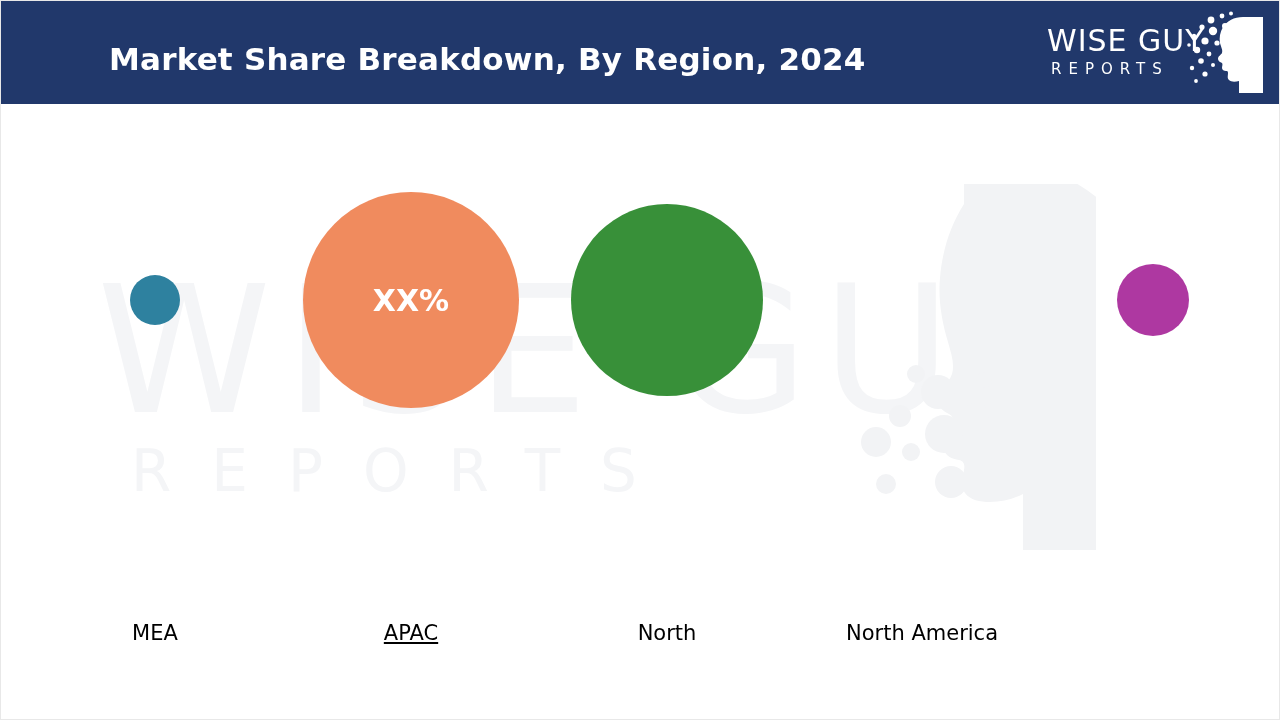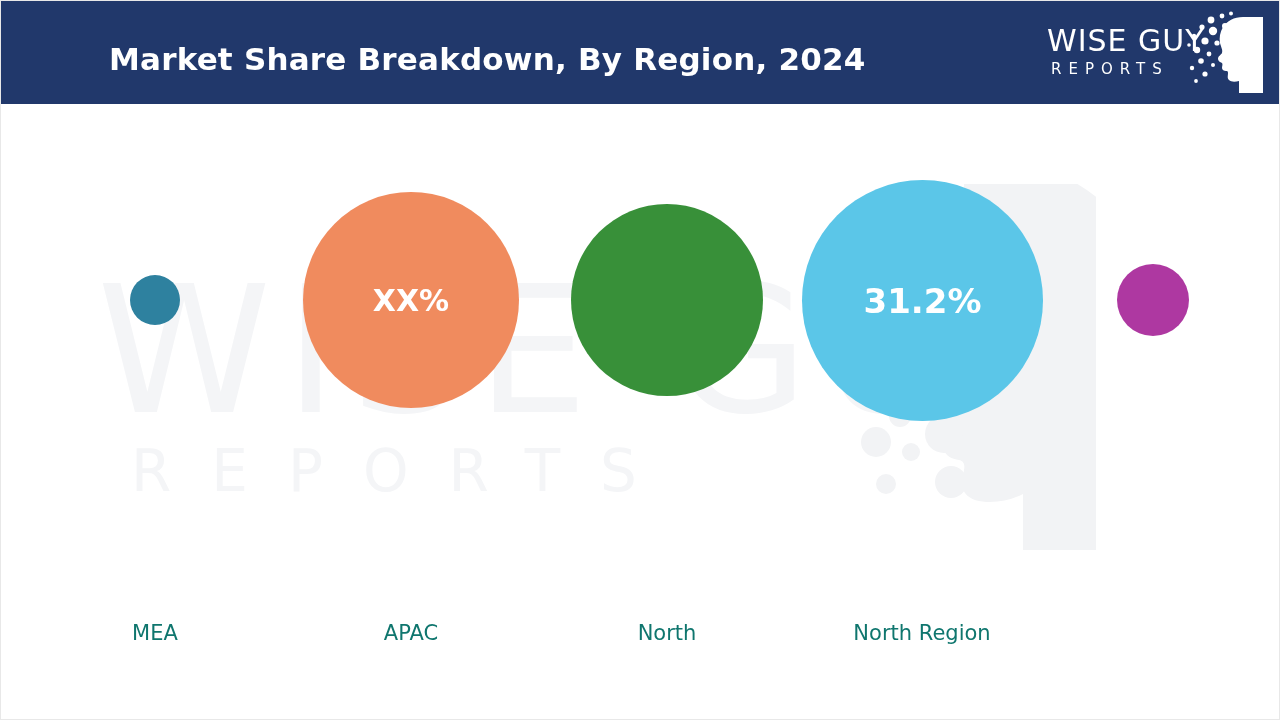--- a/index.html
+++ b/index.html
@@ -97,21 +97,21 @@
   #axis-labels {
     position: absolute; left: 0; top: 620px;
     width: 1280px; height: 40px;
   }
   .axis-label {
     position: absolute;
     top: 0;
     transform: translateX(-50%);
     font-family: "DejaVu Sans", sans-serif;
     font-size: 21px; font-weight: 400;
-    color: #0f766e;
+    color: #000000;
     white-space: nowrap;
   }
 </style>
 </head>
 <body>
 
 <div id="page">
 
   <div id="header">
     <div id="header-title">Market Share Breakdown, By Region, 2024</div>
@@ -168,30 +168,27 @@
     </div>
 
     <div class="bubble" style="left:302px; top:88px; width:216px; height:216px; background:#f08b5e;">
       <span class="bubble-label" style="font-size:30px;">XX%</span>
     </div>
 
     <div class="bubble" style="left:570px; top:100px; width:192px; height:192px; background:#389039;">
       <span class="bubble-label" style="font-size:30px;"></span>
     </div>
 
-    <div class="bubble" style="left:801px; top:76px; width:241px; height:241px; background:#5bc6e8;">
-      <span class="bubble-label" style="font-size:34px;">31.2%</span>
-    </div>
 
     <div class="bubble" style="left:1116px; top:160px; width:72px; height:72px; background:#ae38a1;">
       <span class="bubble-label" style="font-size:20px;"></span>
     </div>
 
   </div>
 
   <div id="axis-labels">
     <span class="axis-label" style="left:154px;">MEA</span>
-    <span class="axis-label" style="left:410px;">APAC</span>
+    <span class="axis-label" style="left:410px;text-decoration:underline;">APAC</span>
     <span class="axis-label" style="left:666px;">North</span>
-    <span class="axis-label" style="left:921px;">North Region</span>
+    <span class="axis-label" style="left:921px;">North America</span>
   </div>
 
 </div>
 
 </body></html>

